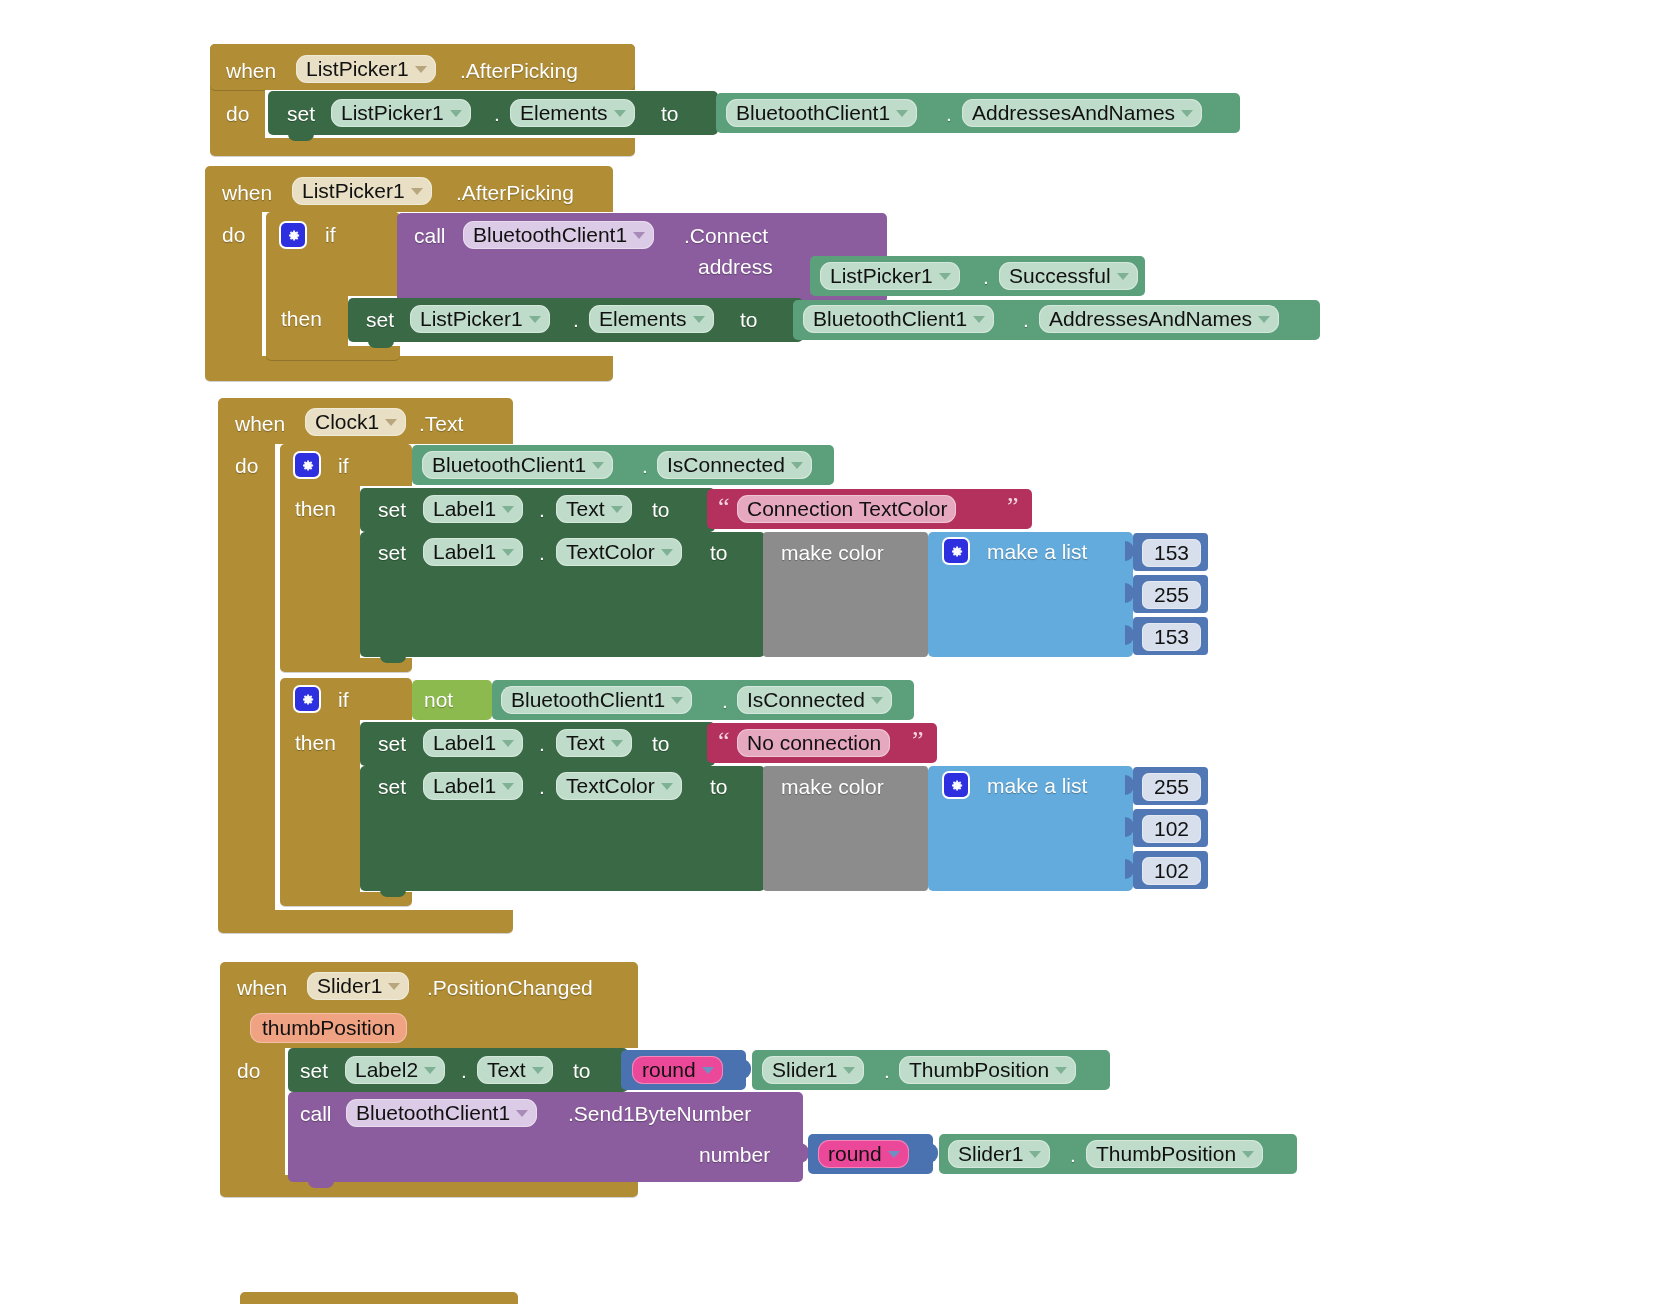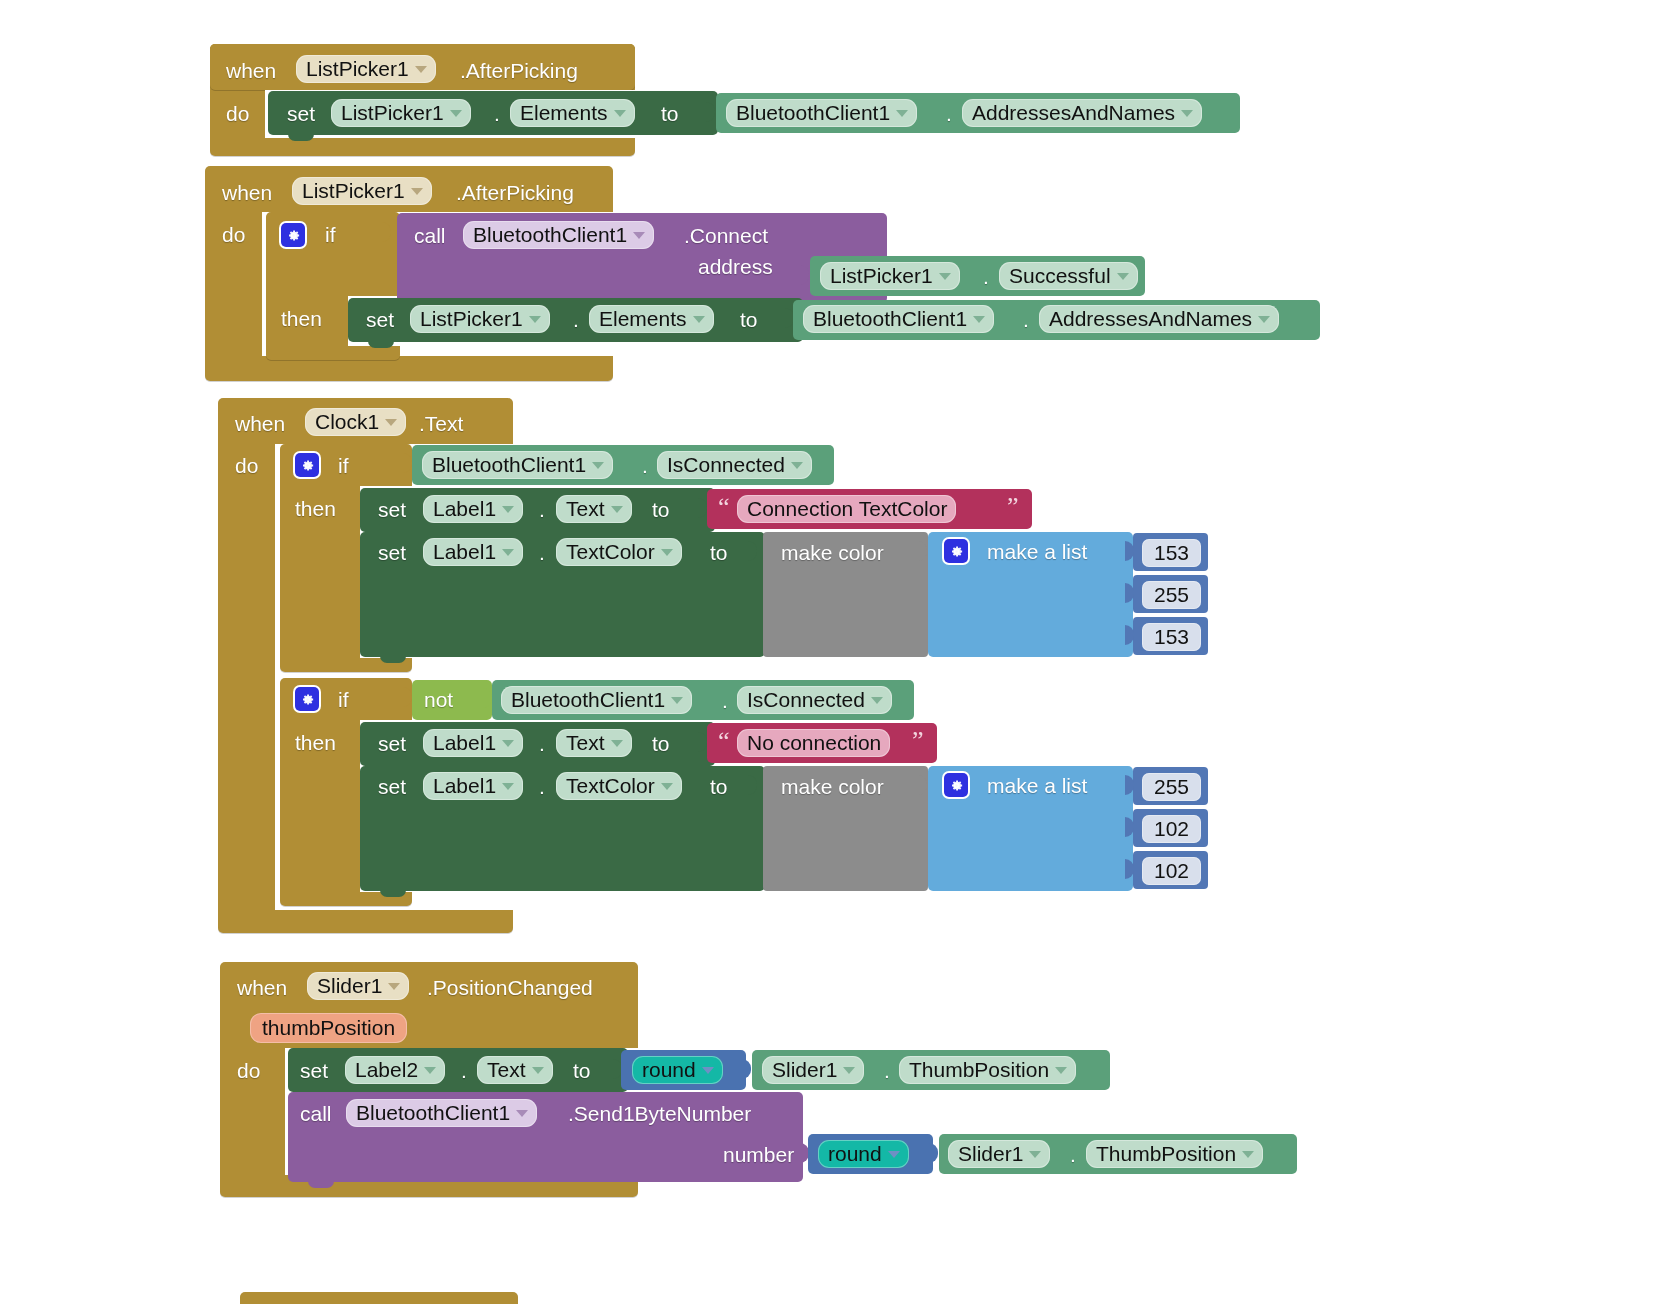--- a/index.html
+++ b/index.html
@@ -39,21 +39,21 @@
   .field{
     position:absolute;display:flex;align-items:center;gap:6px;
     border-radius:11px;padding:3px 9px 4px 10px;
     font-size:21px;line-height:1;color:#111;white-space:nowrap;
     box-shadow:inset 0 0 0 1px rgba(255,255,255,.35);
   }
   .f-gold{background:#E8DFC4;}
   .f-green{background:#BFDCCA;}
   .f-purple{background:#DCCBE6;}
   .f-pink{background:#E6A8BE;}
-  .f-blue{background:#14b8a6;align-items:center;}
+  .f-blue{background:#ec4899;align-items:center;}
   .f-num{background:#D8DFEC;border-radius:7px;padding:3px 12px 4px 12px;}
   .f-param{background:#EFA383;border-radius:11px;padding:4px 12px 5px 12px;
            box-shadow:inset 0 0 0 1px rgba(255,255,255,.30);}
 
   
   .caret{
     width:0;height:0;border-left:6px solid transparent;
     border-right:6px solid transparent;display:inline-block;
     position:relative;top:1px;
   }
@@ -484,21 +484,21 @@
   </div>
 
   <div class="blk call" style="left:288px;top:1092px;width:515px;height:90px;"></div>
   <div class="tab" style="left:308px;top:1180px;background:#8B5D9E;"></div>
   <span class="kw" style="left:300px;top:1103px;">call</span>
   <div class="field f-purple" style="left:346px;top:1099px;">
     <span>BluetoothClient1</span>
     <span class="caret c-purple"></span>
   </div>
   <span class="kw" style="left:568px;top:1103px;">.Send1ByteNumber</span>
-  <span class="kw" style="left:723px;top:1144px;">number</span>
+  <span class="kw" style="left:699px;top:1144px;">number</span>
   <div class="notch" style="left:800px;top:1143px;">
     <i style="background:#8B5D9E;"></i>
   </div>
 
   <div class="blk mathb" style="left:808px;top:1134px;width:125px;height:40px;"></div>
   <div class="field f-blue" style="left:818px;top:1140px;">
     <span>round</span>
     <span class="caret c-blue"></span>
   </div>
   <div class="notch" style="left:929px;top:1143px;">

